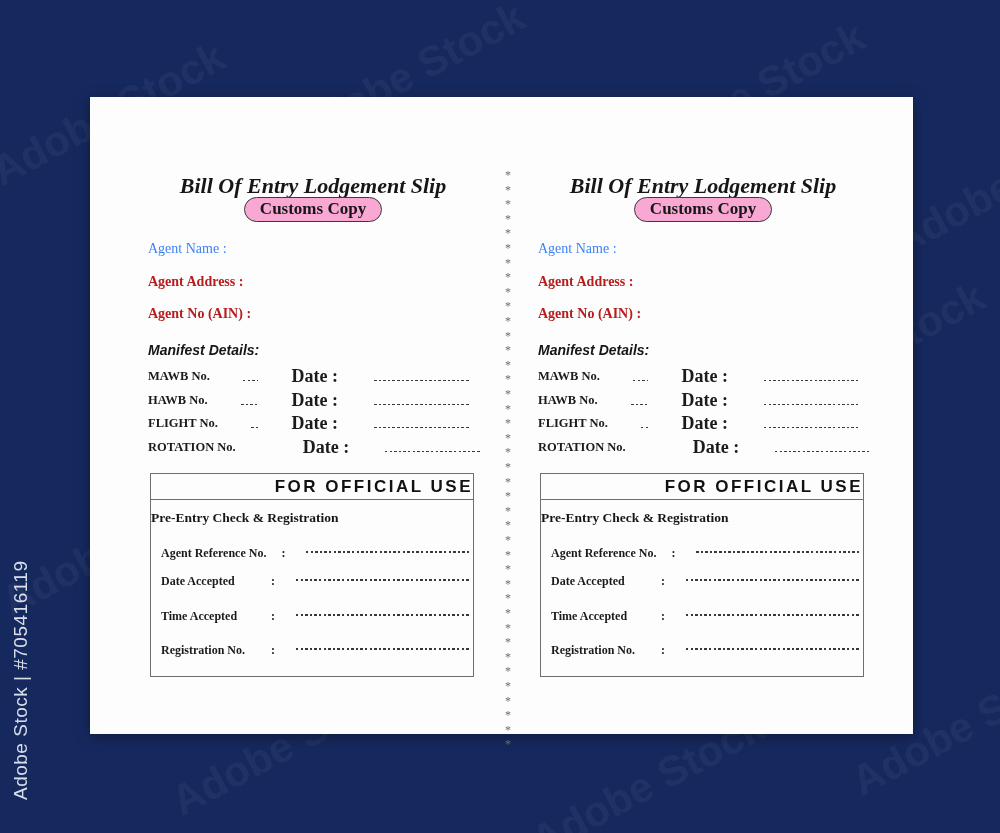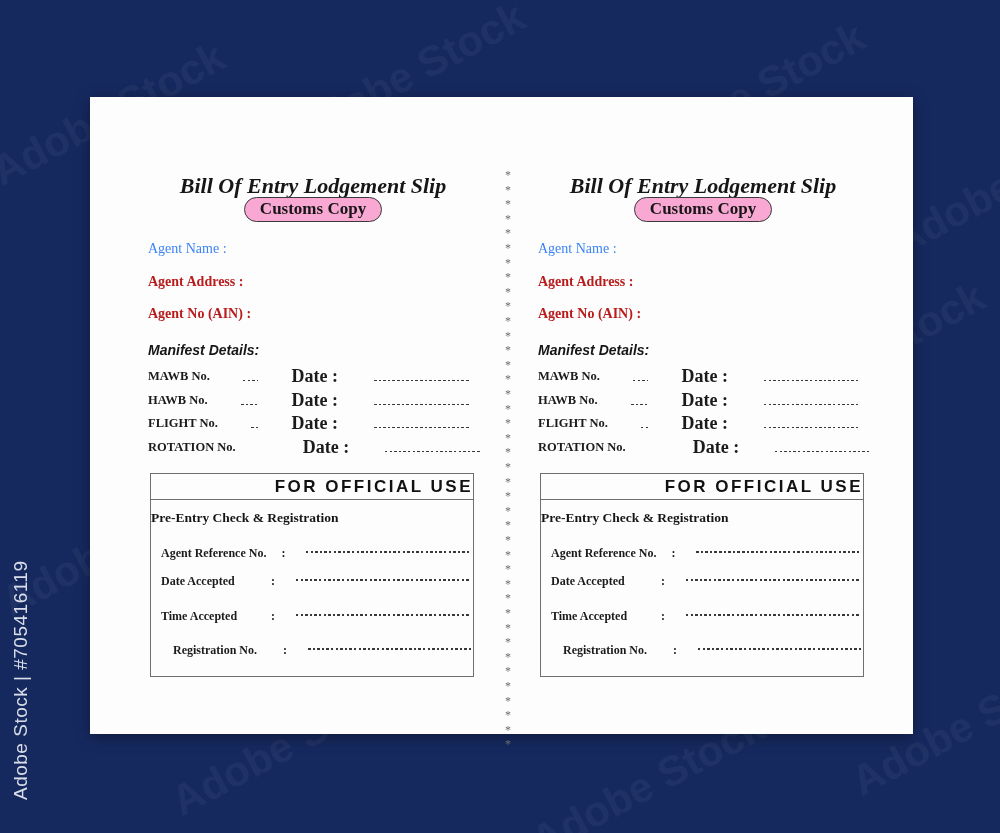--- a/index.html
+++ b/index.html
@@ -86,21 +86,21 @@
     font-size:17px;font-weight:bold;letter-spacing:2.5px;color:#111;
   }
   .opre{
     position:absolute;left:0;top:36px;
     font-size:13.5px;font-weight:bold;color:#161616;
   }
   .orow{
     position:absolute;left:10px;right:0;height:14px;
     display:flex;align-items:center;gap:15px;
   }
-  .orow-0{top:72px;} .orow-1{top:100px;} .orow-2{top:127px;margin-top:8px;} .orow-3{top:169px;margin-left:12px;}
+  .orow-0{top:72px;} .orow-1{top:100px;} .orow-2{top:127px;margin-top:8px;} .orow-3{top:169px;}
   .olabel{flex:0 0 95px;font-size:12px;font-weight:bold;line-height:12.5px;white-space:nowrap;}
   .ocolon{font-size:12px;font-weight:bold;line-height:12.5px;margin-right:2px;}
 </style>
 </head>
 <body>
 
 <span class="wm-tile" style="left:-20px;top:90px">Adobe Stock</span>
 <span class="wm-tile" style="left:280px;top:50px">Adobe Stock</span>
 <span class="wm-tile" style="left:620px;top:70px">Adobe Stock</span>
 <span class="wm-tile" style="left:880px;top:160px">Adobe Stock</span>

